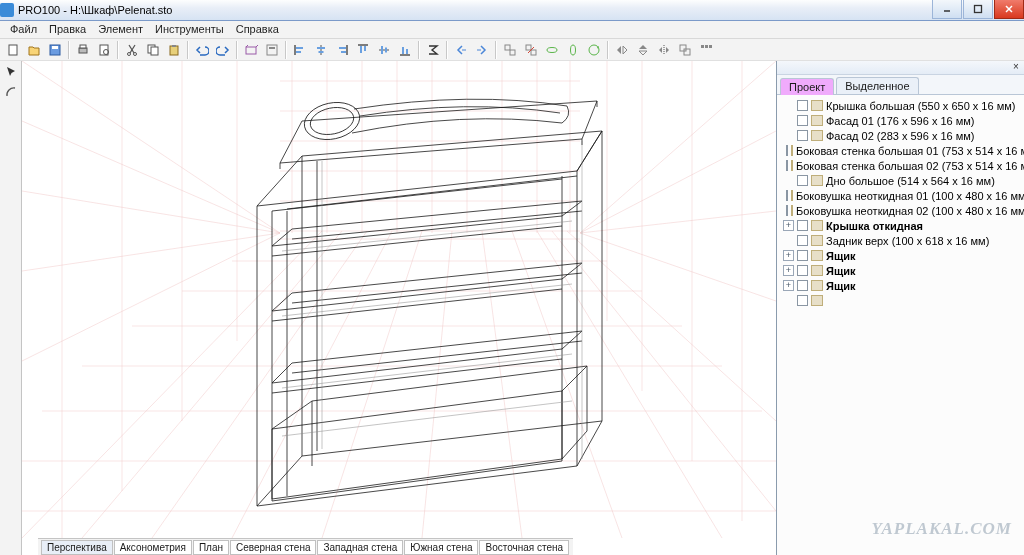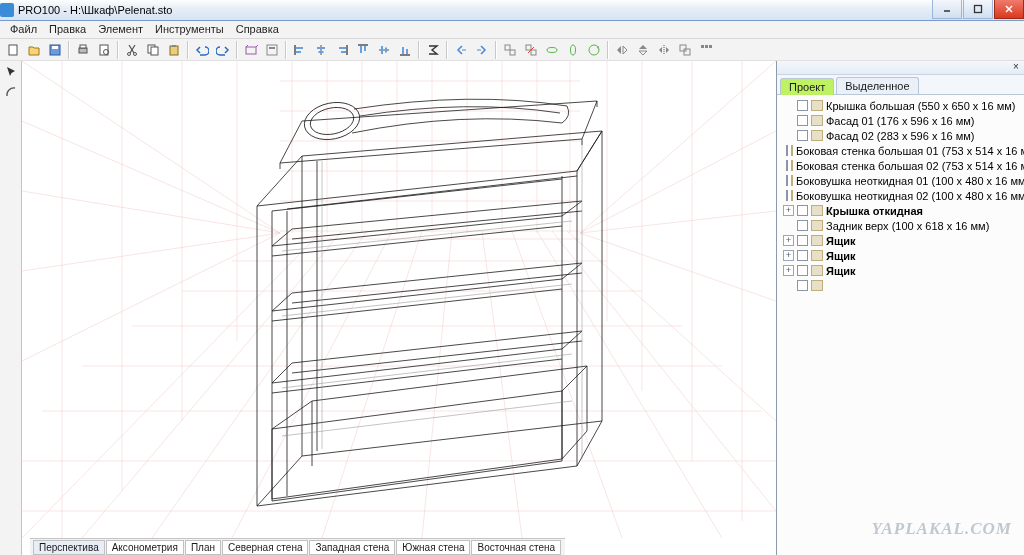--- a/index.html
+++ b/index.html
@@ -34,32 +34,32 @@
 
 .viewport { flex:1; position:relative; background:#fff; overflow:hidden; }
 .viewport .grid { position:absolute; inset:0; }
 .viewport .model { position:absolute; inset:0; }
 
 .rightpanel { width:248px; border-left:1px solid #8a9bad; display:flex; flex-direction:column; background:#fcfcfc;}
 .rp-hdr { height:14px; background:linear-gradient(#f4f7fb,#e4ecf6); border-bottom:1px solid #c9d4e2; display:flex; justify-content:flex-end; padding-right:2px;}
 .rp-hdr .x{ width:12px; text-align:center; color:#333; font-size:10px;}
 .rp-tabs { height:20px; display:flex; align-items:flex-end; padding:0 3px; border-bottom:1px solid #b9c6d6; background:#f3f6fa;}
 .rp-tab { padding:2px 8px; border:1px solid #b9c6d6; border-bottom:none; background:#eaf0f8; margin-right:2px; border-radius:3px 3px 0 0; color:#1a1a1a;}
-.rp-tab.active{ background:#bef264; font-weight:normal; position:relative; top:1px;}
+.rp-tab.active{ background:#f0abfc; font-weight:normal; position:relative; top:1px;}
 .rp-tree { flex:1; overflow:auto; padding:3px 2px; }
 .tree-item{ display:flex; align-items:center; height:15px; padding-left:4px; white-space:nowrap;}
 .tree-item .exp{ width:11px; height:11px; border:1px solid #9aa7b7; color:#4a5a6a; font-size:9px; line-height:9px; text-align:center; margin-right:3px; background:#fff;}
 .tree-item .noexp{ width:11px; margin-right:3px;}
 .tree-item .chk{ width:11px; height:11px; border:1px solid #8a96a3; background:#fff; margin-right:3px;}
 .tree-item .ico{ width:12px; height:11px; margin-right:3px; background:#e7dfc8; border:1px solid #bfae7a;}
 .tree-item .lbl{ color:#000; }
 .tree-item.bold .lbl{ font-weight:bold; }
 
 
-.viewtabs { position:absolute; left:8px; bottom:0; height:17px; background:#f3f3f3; border-top:1px solid #c4c4c4; display:flex; align-items:center; padding:0 3px;}
+.viewtabs { position:absolute; left:16px; bottom:0; height:17px; background:#f3f3f3; border-top:1px solid #c4c4c4; display:flex; align-items:center; padding:0 3px;}
 .vtab{ padding:1px 5px; border:1px solid #c0c0c0; background:#fff; margin-right:1px; font-size:10px; color:#1a1a1a;}
 .vtab.active{ background:#e8eef7;}
 
 .watermark{ position:absolute; right:12px; bottom:16px; color:#b9c3cc; font:italic bold 17px Georgia,serif; letter-spacing:1px; opacity:.9;}
 
 
 .c-new{fill:#fff;stroke:#555;} .c-open{fill:#f8d477;stroke:#a0741c;}
 .c-save{fill:#6a9be0;stroke:#2c5aa0;} .c-print{fill:#bbb;stroke:#555;}
 .c-cut{stroke:#555;} .c-copy{fill:#fff;stroke:#555;} .c-paste{fill:#e8d07a;stroke:#8a6a20;}
 .c-undo{stroke:#2a6ac0;fill:none;} .c-redo{stroke:#2a6ac0;fill:none;}
@@ -627,20 +627,26 @@
         <div class="tree-item">
           <span class="noexp"></span>
           <span class="chk"></span>
           <span class="ico"></span>
           <span class="lbl">Боковая стенка большая 02   (753 x 514 x 16 мм)</span>
         </div>
         <div class="tree-item">
           <span class="noexp"></span>
           <span class="chk"></span>
           <span class="ico"></span>
+          <span class="lbl">Дно большое   (514 x 564 x 16 мм)</span>
+        </div>
+        <div class="tree-item">
+          <span class="noexp"></span>
+          <span class="chk"></span>
+          <span class="ico"></span>
           <span class="lbl">Боковушка неоткидная 01   (100 x 480 x 16 мм)</span>
         </div>
         <div class="tree-item">
           <span class="noexp"></span>
           <span class="chk"></span>
           <span class="ico"></span>
           <span class="lbl">Боковушка неоткидная 02   (100 x 480 x 16 мм)</span>
         </div>
         <div class="tree-item bold">
           <span class="exp">+</span>

